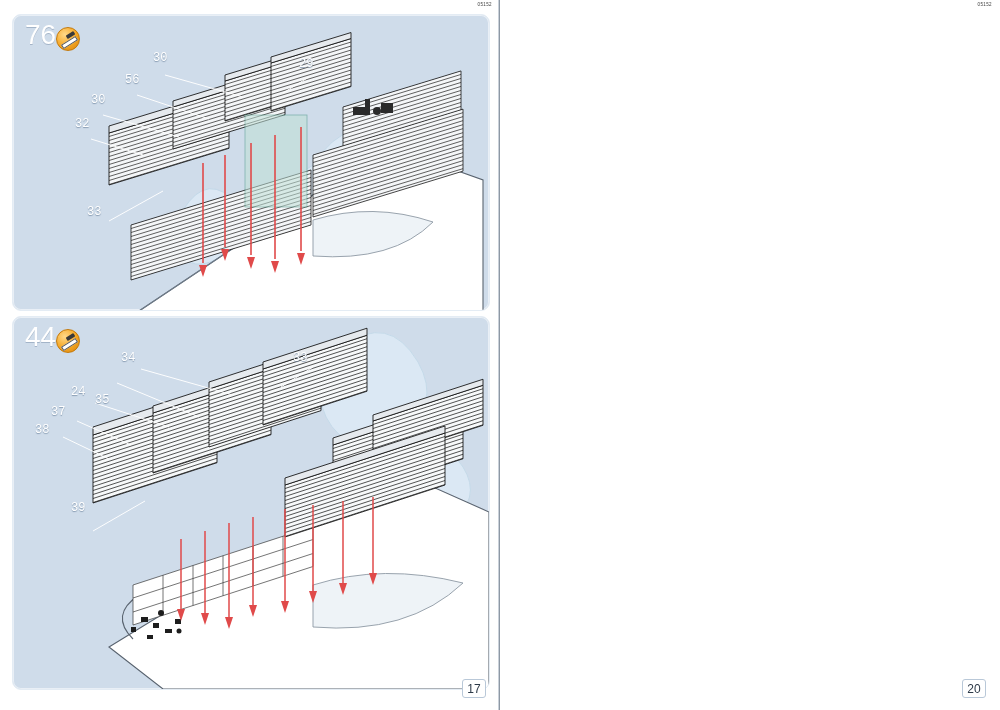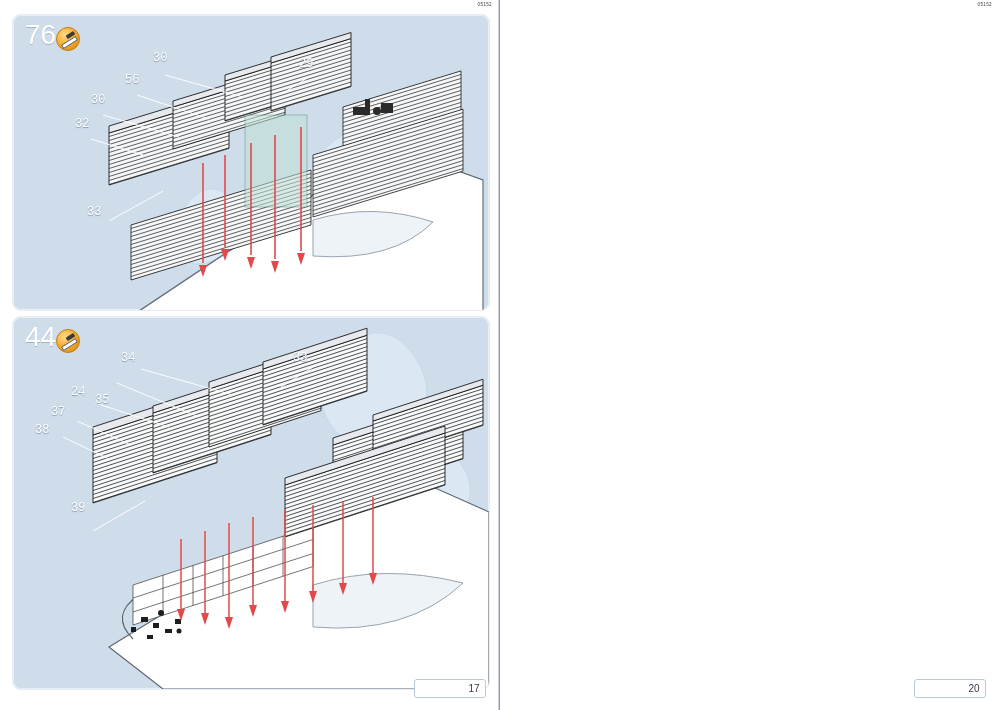--- a/index.html
+++ b/index.html
@@ -41,22 +41,22 @@
   
   .scene{position:absolute;inset:0;}
   svg{display:block;}
 
   
   .cnum{position:absolute;color:#ffffff;font-size:12px;
         font-family:Liberation Mono, monospace;
         text-shadow:0 1px 1px rgba(110,132,158,.75);}
 
   .pagenum{position:absolute;bottom:12px;width:22px;height:17px;border-radius:3px;
-           background:#ffffff;border:1px solid #b9c8d8;color:#2d3a48;font-size:10px;
-           display:flex;align-items:center;justify-content:center;padding-left:48px;}
+           background:#ffffff;border:1px solid #b9c8d8;color:#2d3a48;font-size:12px;
+           display:flex;align-items:center;justify-content:center;}
   .pn-left{right:14px;}
   .pn-right{right:14px;}
 </style>
 </head>
 <body>
 
 <div class="spread">
 
   <div class="page page-left">
     <div class="code">05152</div>

